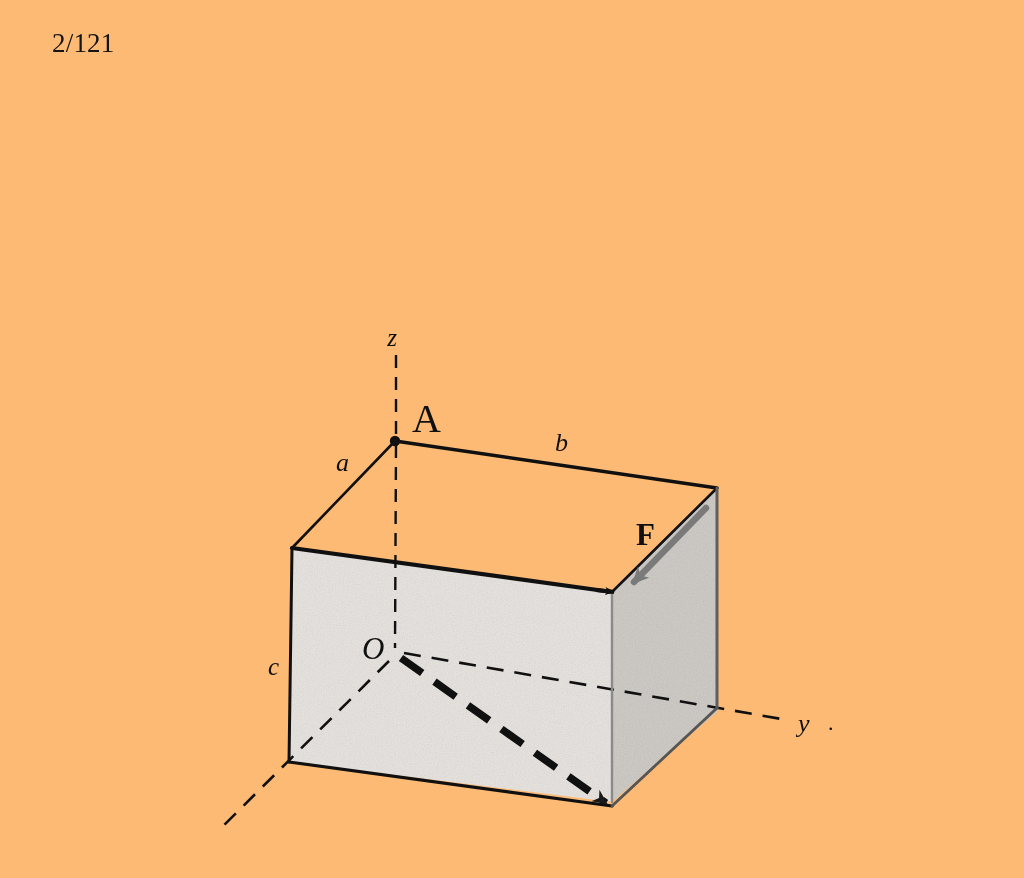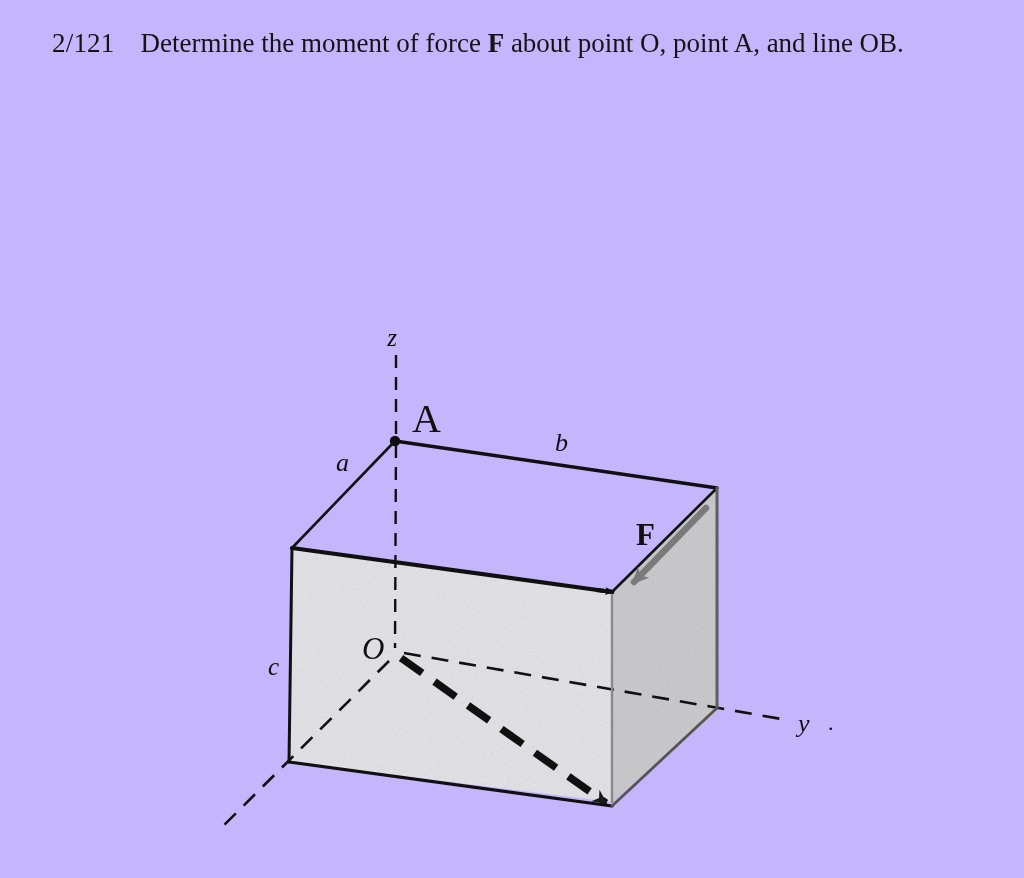--- a/index.html
+++ b/index.html
@@ -17,21 +17,21 @@
     color: #111111;
     -webkit-font-smoothing: antialiased;
   }
 
   
   #page {
     position: absolute;
     left: 0; top: 0;
     width: 1024px;
     height: 878px;
-    background: #c4b5fd;
+    background: #fdba74;
   }
 
   #problem-block {
     position: absolute;
     left: 52px;
     top: 24px;
     width: 930px;
     display: flex;
     align-items: flex-start;
   }
@@ -83,23 +83,20 @@
     font-weight: bold;
   }
 </style>
 </head>
 <body>
 
 <div id="page">
 
   <div id="problem-block">
     <div id="problem-number">2/121</div>
-    <div id="problem-text">
-      <span>Determine the moment of force </span><span class="bold-sym">F</span><span> about point O, point A, and line OB.</span>
-    </div>
   </div>
 
   <div id="figure">
     <svg width="1024" height="700" viewBox="0 0 1024 700" xmlns="http://www.w3.org/2000/svg">
 
       <defs>
 
         <filter id="speckle" x="-10%" y="-10%" width="120%" height="120%">
           <feTurbulence type="fractalNoise" baseFrequency="0.9" numOctaves="3" seed="7" result="noise"></feTurbulence>
           <feColorMatrix in="noise" type="saturate" values="0" result="gray"></feColorMatrix>

